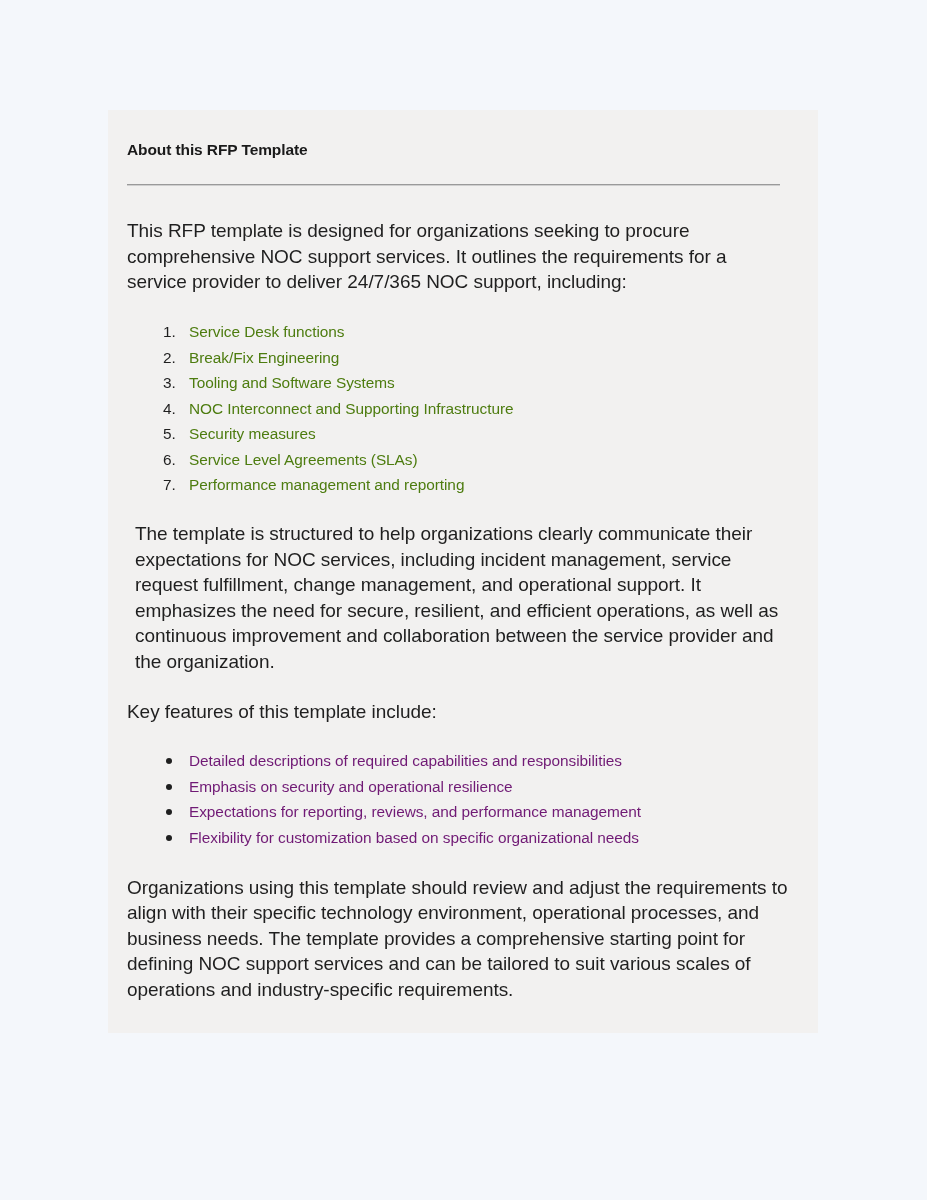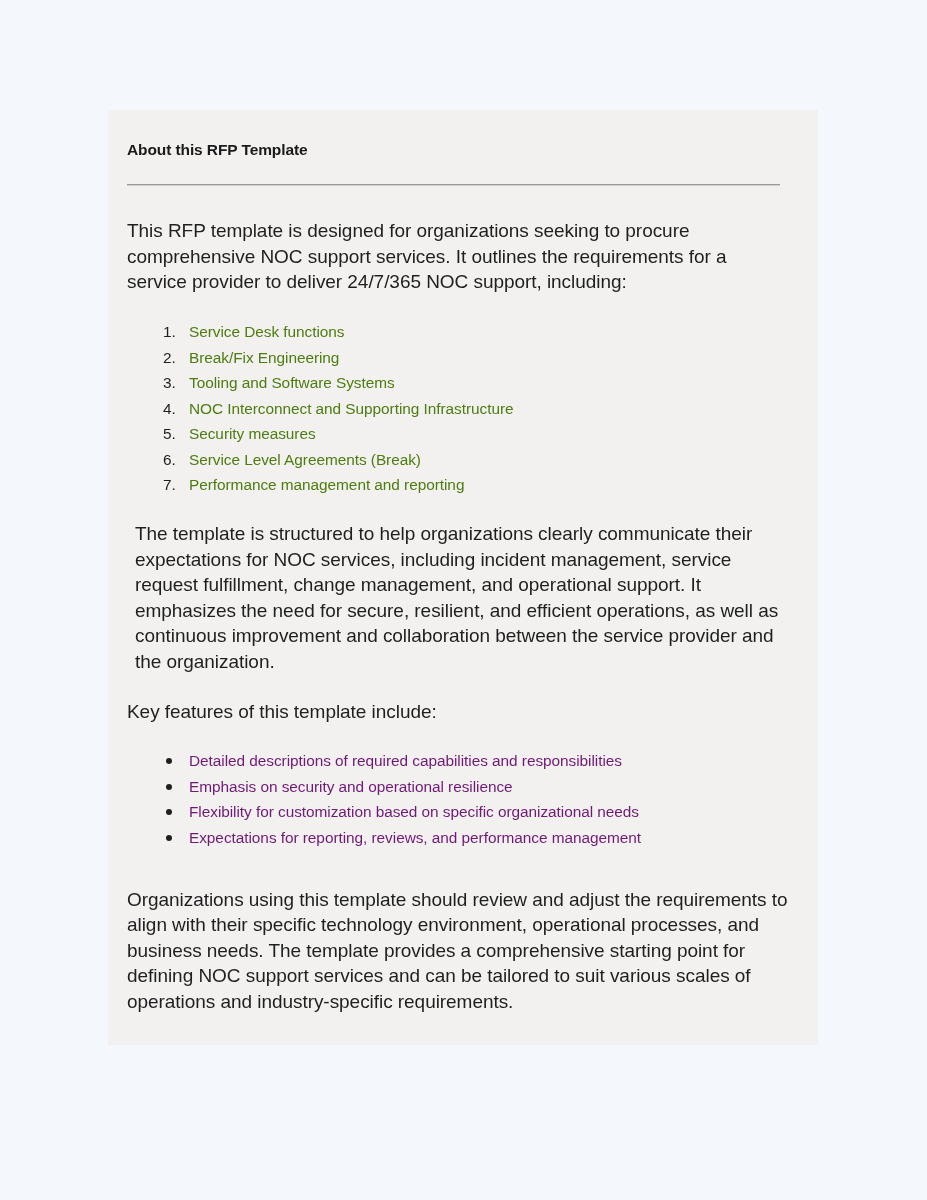--- a/index.html
+++ b/index.html
@@ -67,21 +67,21 @@
   }
 
   .para {
     margin: 0;
     max-width: 676px;
   }
 
   .para-1  { margin-top: 32px; }
   .para-2  { margin-top: 23px; margin-left: 8px; }
   .para-3  { margin-top: 24px; }
-  .para-4  { margin-top: 36px; }
+  .para-4  { margin-top: 24px; }
 
   ol.numbered-list {
     margin: 24px 0 0 0;
     padding: 0 0 0 0;
     list-style: none;
     counter-reset: rfpitem;
   }
   ol.numbered-list > li {
     position: relative;
     counter-increment: rfpitem;
@@ -137,33 +137,33 @@
       <hr class="divider">
 
       <p class="body-text para para-1">This RFP template is designed for organizations seeking to procure comprehensive NOC support services. It outlines the requirements for a service provider to deliver 24/7/365 NOC support, including:</p>
 
       <ol class="numbered-list">
         <li class="list-item">Service Desk functions</li>
         <li class="list-item">Break/Fix Engineering</li>
         <li class="list-item">Tooling and Software Systems</li>
         <li class="list-item">NOC Interconnect and Supporting Infrastructure</li>
         <li class="list-item">Security measures</li>
-        <li class="list-item">Service Level Agreements (Break)</li>
+        <li class="list-item">Service Level Agreements (SLAs)</li>
         <li class="list-item">Performance management and reporting</li>
       </ol>
 
       <p class="body-text para para-2">The template is structured to help organizations clearly communicate their expectations for NOC services, including incident management, service request fulfillment, change management, and operational support. It emphasizes the need for secure, resilient, and efficient operations, as well as continuous improvement and collaboration between the service provider and the organization.</p>
 
       <p class="body-text para para-3">Key features of this template include:</p>
 
       <ul class="bullet-list">
         <li class="list-item">Detailed descriptions of required capabilities and responsibilities</li>
         <li class="list-item">Emphasis on security and operational resilience</li>
+        <li class="list-item">Expectations for reporting, reviews, and performance management</li>
         <li class="list-item">Flexibility for customization based on specific organizational needs</li>
-        <li class="list-item">Expectations for reporting, reviews, and performance management</li>
       </ul>
 
       <p class="body-text para para-4">Organizations using this template should review and adjust the requirements to align with their specific technology environment, operational processes, and business needs. The template provides a comprehensive starting point for defining NOC support services and can be tailored to suit various scales of operations and industry-specific requirements.</p>
 
     </div>
   </section>
 
 </div>
 
 </body></html>

